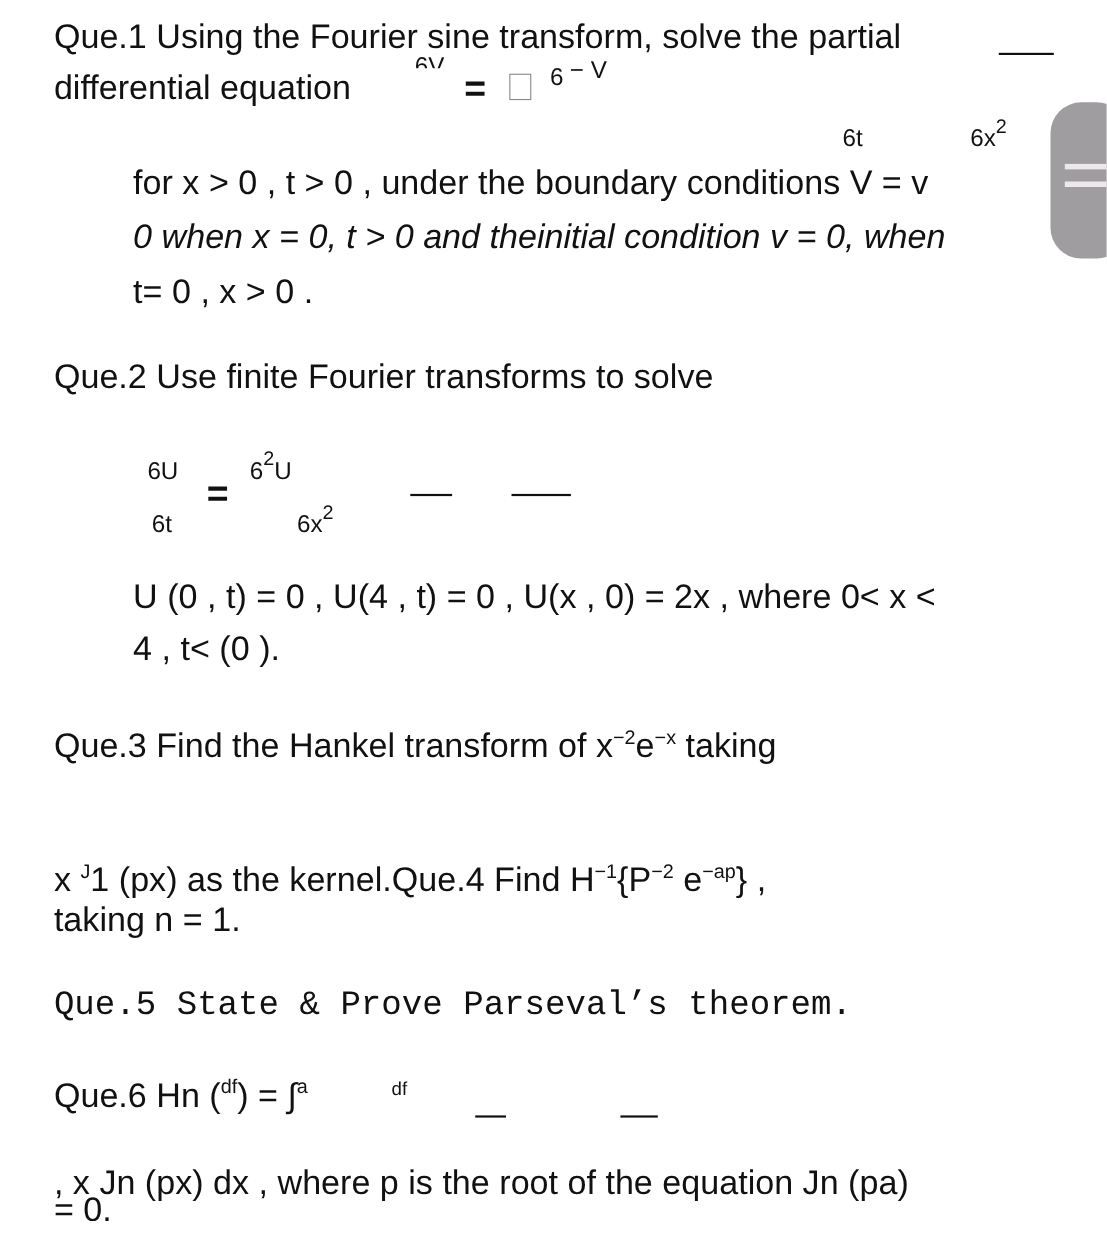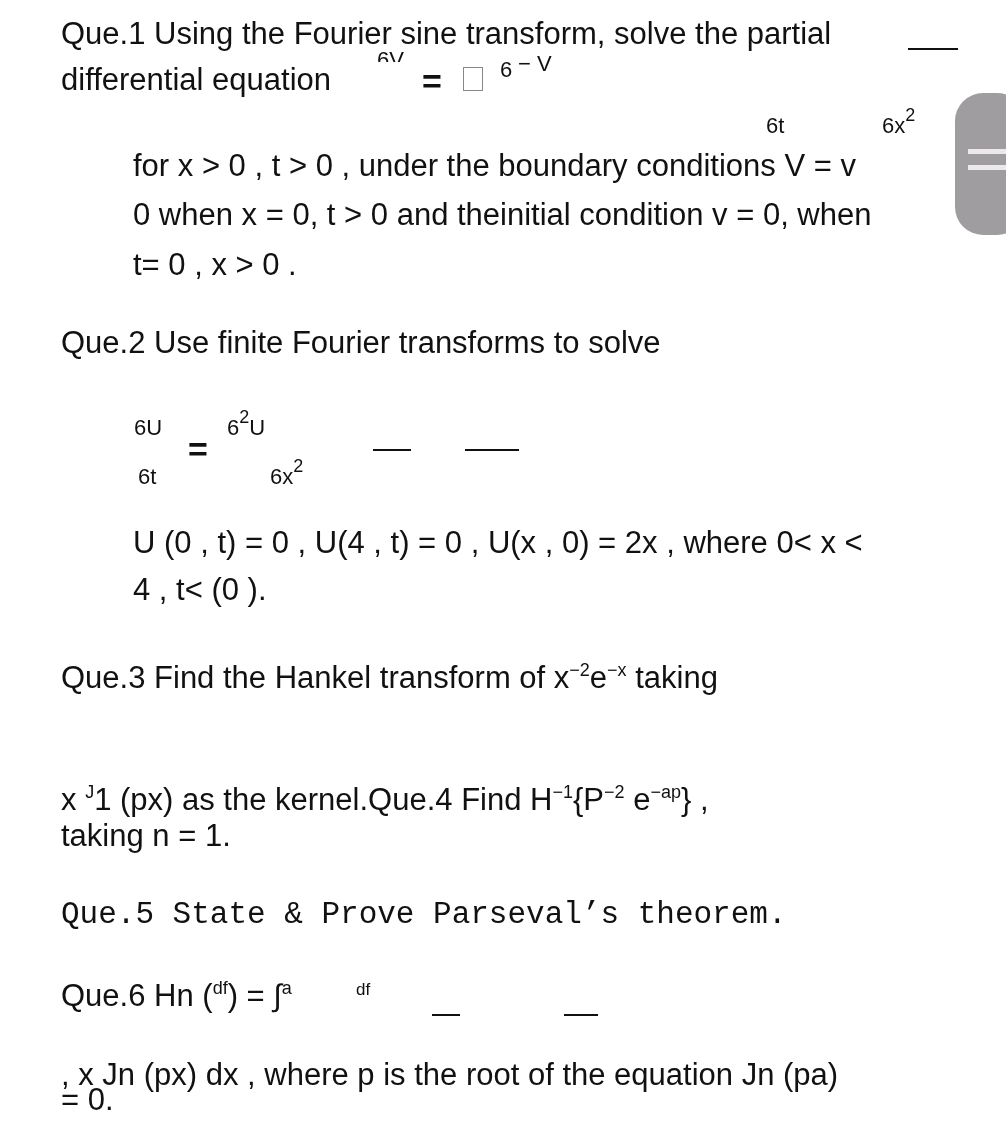--- a/index.html
+++ b/index.html
@@ -13,21 +13,20 @@
       position: relative;
       overflow: hidden;
       font-family: "Liberation Sans", sans-serif;
       color: #111111;
     }
     .t {
       position: absolute;
       white-space: nowrap;
       font-size: 31px;
       line-height: 36px;
-      margin-left: 12px;
     }
     .sm {
       position: absolute;
       white-space: nowrap;
       font-size: 22px;
       line-height: 24px;
     }
     .xs {
       position: absolute;
       white-space: nowrap;
@@ -87,21 +86,21 @@
 <div class="box-glyph" style="left:463px; top:67px;"></div>
 <div class="sm" style="left:500px; top:58px;">6</div>
 <div class="sm" style="left:518px; top:52px;">− V</div>
 
 <div class="sm" style="left:766px; top:114px;">6t</div>
 <div class="sm" style="left:882px; top:114px;">
   <span>6x</span><span class="sup">2</span>
 </div>
 
 <div class="t" style="left:121px; top:148px;">for x &gt; 0 , t &gt; 0 , under the boundary conditions V = v</div>
-<div class="t" style="left:121px; top:197px;">0 when x = 0, t &gt; 0 and theinitial condition v = 0, when</div>
+<div class="t" style="left:121px; top:197px;font-style:italic;">0 when x = 0, t &gt; 0 and theinitial condition v = 0, when</div>
 <div class="t" style="left:121px; top:247px;">t= 0 , x &gt; 0 .</div>
 
 <div class="t" style="left:49px; top:325px;">Que.2 Use finite Fourier transforms to solve</div>
 <div class="sm" style="left:134px; top:416px;">6U</div>
 <div class="sm" style="left:138px; top:465px;">6t</div>
 <div class="eq" style="left:188px; top:432px;">=</div>
 <div class="sm" style="left:227px; top:416px;">
   <span>6</span><span class="sup">2</span><span>U</span>
 </div>
 <div class="sm" style="left:270px; top:465px;">

